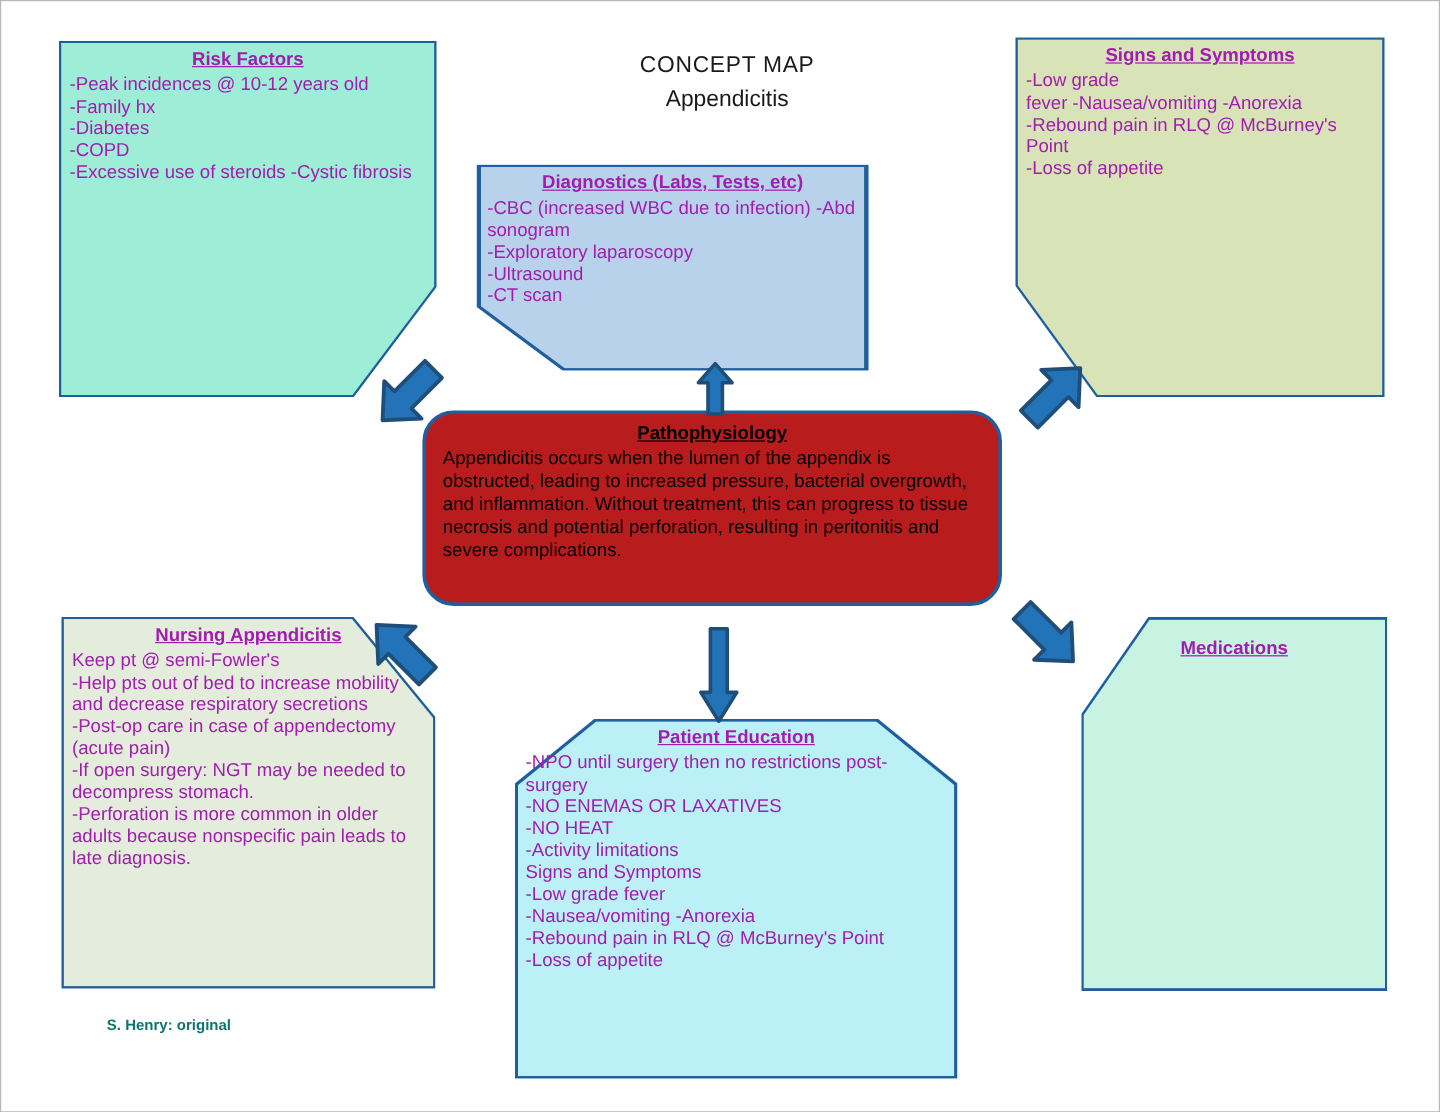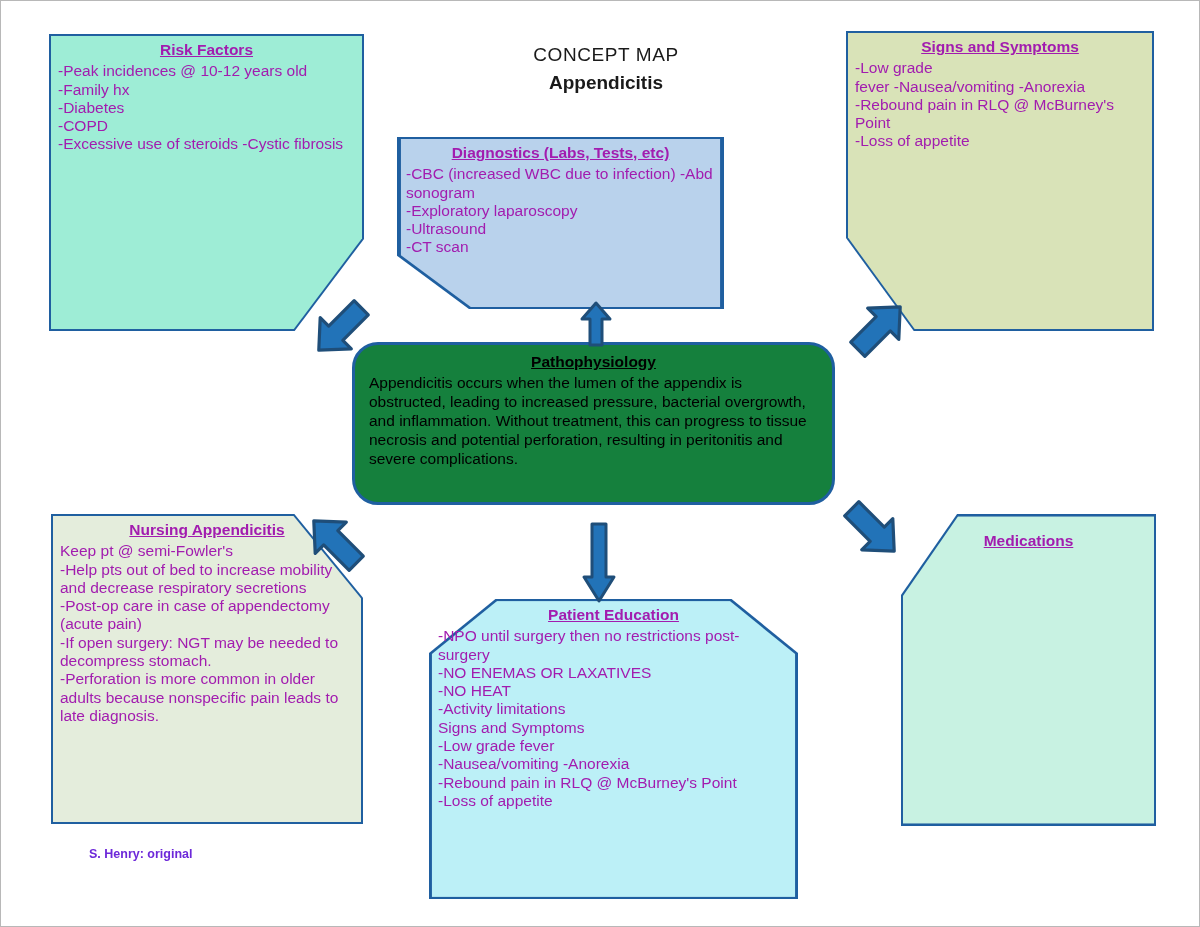--- a/index.html
+++ b/index.html
@@ -57,21 +57,21 @@
   .shape .content .body {
     display: block;
     white-space: pre-line;
   }
 
   
   #pathophys {
     position: absolute;
     border: 3px solid #1f5FA0;
     border-radius: 26px;
-    background: #15803d;
+    background: #b91c1c;
     padding: 8px 14px;
     font-size: 15.5px;
     line-height: 1.22;
   }
   #pathophys .title {
     display: block;
     text-align: center;
     font-weight: bold;
     text-decoration: underline;
     margin-bottom: 2px;
@@ -80,28 +80,28 @@
 
   
   #map-heading {
     position: absolute;
     text-align: center;
     font-size: 19px;
     color: #1a1a1a;
     line-height: 1.45;
   }
   #map-heading .line1 { display: block; letter-spacing: 0.6px; }
-  #map-heading .line2 { display: block; font-weight: bold; }
+  #map-heading .line2 { display: block; font-weight: normal; }
 
   
   #credit {
     position: absolute;
     font-size: 12.5px;
     font-weight: bold;
-    color: #6d28d9;
+    color: #0f766e;
   }
 
   
   .arrow { position: absolute; }
   .arrow svg { display: block; overflow: visible; }
 </style>
 </head>
 <body>
 
 <div id="page">

